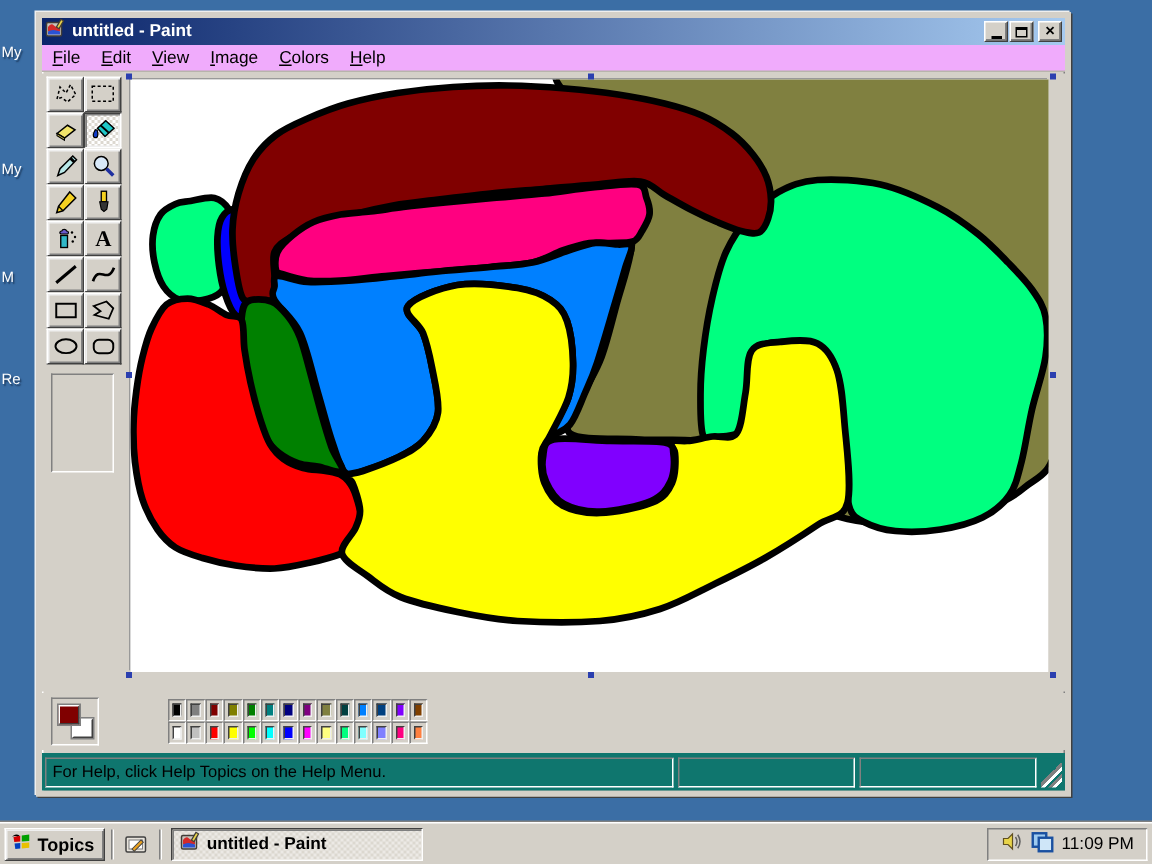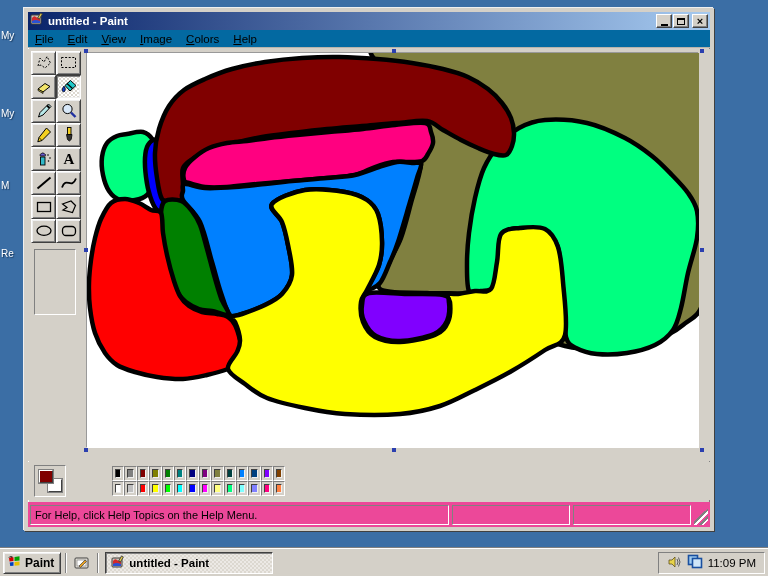--- a/index.html
+++ b/index.html
@@ -17,21 +17,21 @@
     display:flex;align-items:center;padding:0 2px;color:#fff;}
   .title-text{font-size:11.5px;font-weight:bold;margin-left:4px;flex:1;white-space:nowrap;}
   .tb-btns{display:flex;gap:1px;}
   .tb-btn{width:16px;height:14px;background:#D4D0C8;border:1px solid;
     border-color:#fff #404040 #404040 #fff;box-shadow:inset -1px -1px 0 #808080;
     display:flex;align-items:center;justify-content:center;font-size:9px;color:#000;line-height:1;}
   .tb-btn.close{margin-left:2px;font-size:11px;font-weight:bold;}
   .glyph-min{display:block;width:7px;height:2px;background:#000;margin-top:7px;}
   .glyph-max{display:block;width:8px;height:7px;border:1px solid #000;border-top:2px solid #000;}
 
-  .menubar{position:absolute;left:0;top:18px;right:0;height:18px;background:#0369a1;
+  .menubar{position:absolute;left:0;top:18px;right:0;height:18px;background:#f0abfc;
     display:flex;align-items:center;font-size:11.5px;border-bottom:1px solid #b8b4ac;}
   .menu-item{padding:1px 7px;color:#000;}
   .menu-item u{text-decoration:underline;}
 
   
   .toolbox{position:absolute;left:0;top:37px;width:56px;bottom:66px;background:#D4D0C8;}
   .toolgrid{display:grid;grid-template-columns:25px 25px;margin:2px 0 0 3px;}
   .tool{width:25px;height:24px;background:#D4D0C8;border:1px solid;
     border-color:#fff #404040 #404040 #fff;box-shadow:inset 1px 1px 0 #efefef,inset -1px -1px 0 #808080;
     display:flex;align-items:center;justify-content:center;}
@@ -56,21 +56,21 @@
   .ind-bg{position:absolute;left:13px;top:13px;width:14px;height:13px;background:#fff;
     border:1px solid;border-color:#fff #404040 #404040 #fff;outline:1px solid #808080;}
   .ind-fg{position:absolute;left:4px;top:4px;width:14px;height:13px;
     border:1px solid;border-color:#fff #404040 #404040 #fff;outline:1px solid #808080;}
   .swatches{display:grid;grid-template-columns:repeat(14,12.4px);grid-template-rows:15px 15px;margin-left:46px;}
   .swatch{width:12.4px;height:15px;padding:2px;background:#D4D0C8;
     border:1px solid;border-color:#808080 #fff #fff #808080;}
   .swatch i{display:block;width:100%;height:100%;border:1px solid;border-color:#404040 #efefef #efefef #404040;}
 
   
-  .statusbar{position:absolute;left:0;right:0;bottom:0;height:25px;background:#ec4899;
+  .statusbar{position:absolute;left:0;right:0;bottom:0;height:25px;background:#0f766e;
     display:flex;align-items:stretch;padding:3px 2px 2px 2px;gap:3px;font-size:11px;}
   .status-panel{border:1px solid;border-color:#808080 #fff #fff #808080;
     display:flex;align-items:center;padding:0 4px;white-space:nowrap;overflow:hidden;}
   .status-msg{flex:1;}
   .status-sm{width:118px;}
   .resize-grip{width:14px;border:none;background:
     linear-gradient(135deg,transparent 50%,#808080 50%,#808080 58%,#fff 58%,#fff 66%,transparent 66%,
     transparent 72%,#808080 72%,#808080 80%,#fff 80%,#fff 88%,transparent 88%);}
 
   
@@ -362,21 +362,21 @@
     <button class="start-btn">
       <span>
         <svg width="15" height="14" viewBox="0 0 15 14">
           <path d="M1 4 Q3 2.5 5 4 L6 3 Q4 1.5 2 3 Z" fill="#000"></path>
           <path d="M2 4 L6.5 3.2 L6.5 7 L2.5 7.4 Z" fill="#d40000"></path>
           <path d="M7.5 3 L12.5 2.3 L12.5 6.6 L7.5 7 Z" fill="#00a000"></path>
           <path d="M2.7 8.4 L6.5 8 L6.5 11.7 L3.2 12 Z" fill="#0040c0"></path>
           <path d="M7.5 8 L12.5 7.6 L12.5 11.2 L7.5 11.7 Z" fill="#e8c000"></path>
         </svg>
       </span>
-      <span>Paint</span>
+      <span>Topics</span>
     </button>
     <span class="tb-sep"></span>
     <span class="ql-icon">
       <svg width="18" height="16" viewBox="0 0 18 16">
         <rect x="2" y="3" width="13" height="10" rx="1" fill="#e8e4dc" stroke="#404040"></rect>
         <rect x="4" y="5" width="9" height="6" fill="#fff" stroke="#808080" stroke-width="0.7"></rect>
         <path d="M6 11 L12 5 L13.5 6.5 L7.5 12.5 Z" fill="#e8a020" stroke="#404040" stroke-width="0.7"></path>
       </svg>
     </span>
     <span class="tb-sep"></span>

